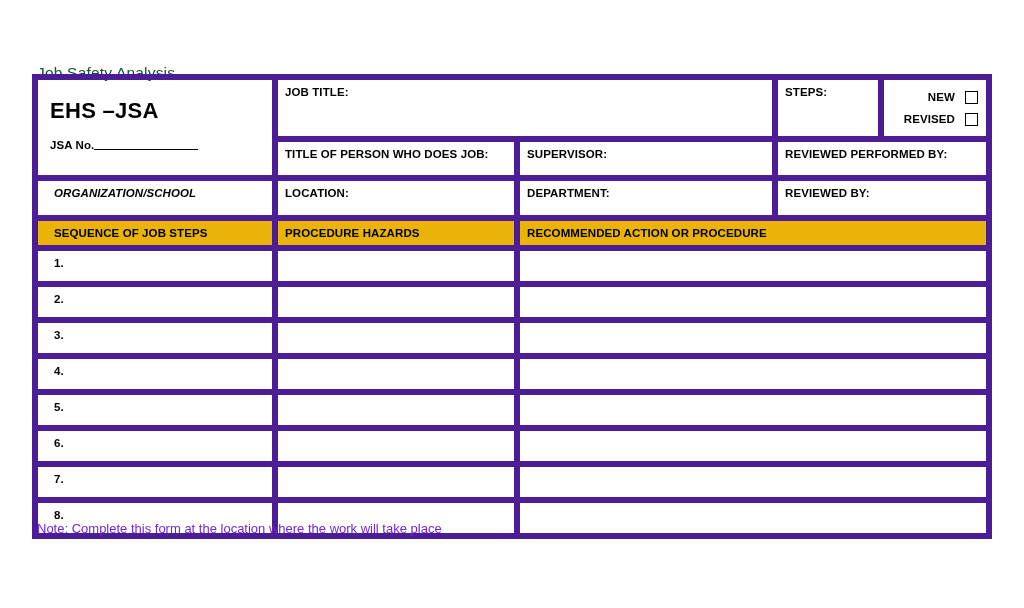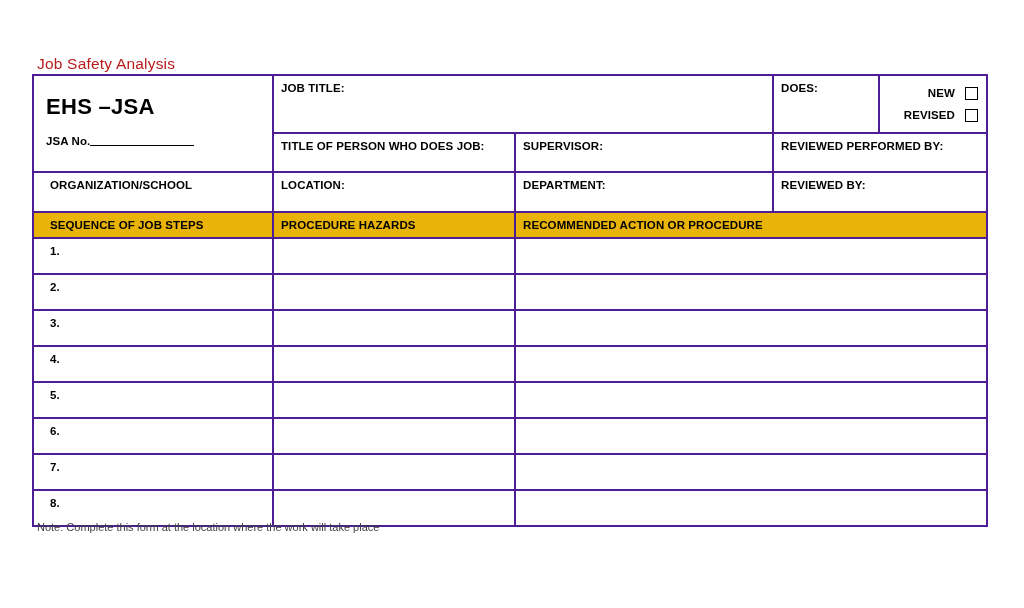--- a/index.html
+++ b/index.html
@@ -19,39 +19,39 @@
     position: absolute;
     left: 0; top: 0;
     width: 1024px;
     height: 608px;
     background: #ffffff;
     box-sizing: border-box;
   }
   .page-title {
     position: absolute;
     left: 37px;
-    top: 55px;
+    top: 64px;
     font-size: 15.5px;
-    color: #b91c1c;
+    color: #14532d;
     letter-spacing: 0.2px;
     text-align: right;
   }
   .form-wrap {
     position: absolute;
     left: 32px;
     top: 74px;
     width: 954px;
   }
   table.jsa {
     border-collapse: collapse;
     table-layout: fixed;
     width: 954px;
   }
   table.jsa td {
-    border: 2px solid #4c1d95;
+    border: 6px solid #4c1d95;
     vertical-align: top;
     padding: 6px 8px 6px 7px;
     font-size: 11.5px;
     font-weight: bold;
     letter-spacing: 0.1px;
     box-sizing: border-box;
   }
   .cell-ehs {
     vertical-align: top !important;
     padding-top: 12px !important;
@@ -103,22 +103,22 @@
   .row-body td {
     height: 36px;
     font-weight: bold;
     font-size: 11.5px;
     padding-top: 5px;
   }
   .note {
     position: absolute;
     left: 37px;
     top: 521px;
-    font-size: 11px;
-    color: #404040;
+    font-size: 13px;
+    color: #6d28d9;
     text-align: center;
   }
   .pad-left-extra { padding-left: 9px; }
 </style>
 </head>
 <body>
 
 <div class="page">
 
   <div class="page-title">Job Safety Analysis</div>
@@ -137,21 +137,21 @@
           <td class="cell-ehs" rowspan="2">
             <div class="ehs-title">EHS –JSA</div>
             <div class="jsa-no">
               <span>JSA No.</span><span class="rule"></span>
             </div>
           </td>
           <td colspan="2" rowspan="1" style="height:48px;">
             <span>JOB TITLE:</span>
           </td>
           <td rowspan="1">
-            <span>DOES:</span>
+            <span>STEPS:</span>
           </td>
           <td rowspan="1">
             <div class="newrev">
               <div class="newrev-row">
                 <span class="lbl">NEW</span>
                 <span class="chk"></span>
               </div>
               <div class="newrev-row">
                 <span class="lbl">REVISED</span>
                 <span class="chk"></span>
@@ -164,21 +164,21 @@
             <span>TITLE OF PERSON WHO DOES JOB:</span>
           </td>
           <td>
             <span>SUPERVISOR:</span>
           </td>
           <td colspan="2">
             <span>REVIEWED PERFORMED BY:</span>
           </td>
         </tr>
         <tr>
-          <td style="height:40px;">
+          <td style="height:40px;font-style:italic;">
             <span class="pad-left-extra">ORGANIZATION/SCHOOL</span>
           </td>
           <td>
             <span>LOCATION:</span>
           </td>
           <td>
             <span>DEPARTMENT:</span>
           </td>
           <td colspan="2">
             <span>REVIEWED BY:</span>

